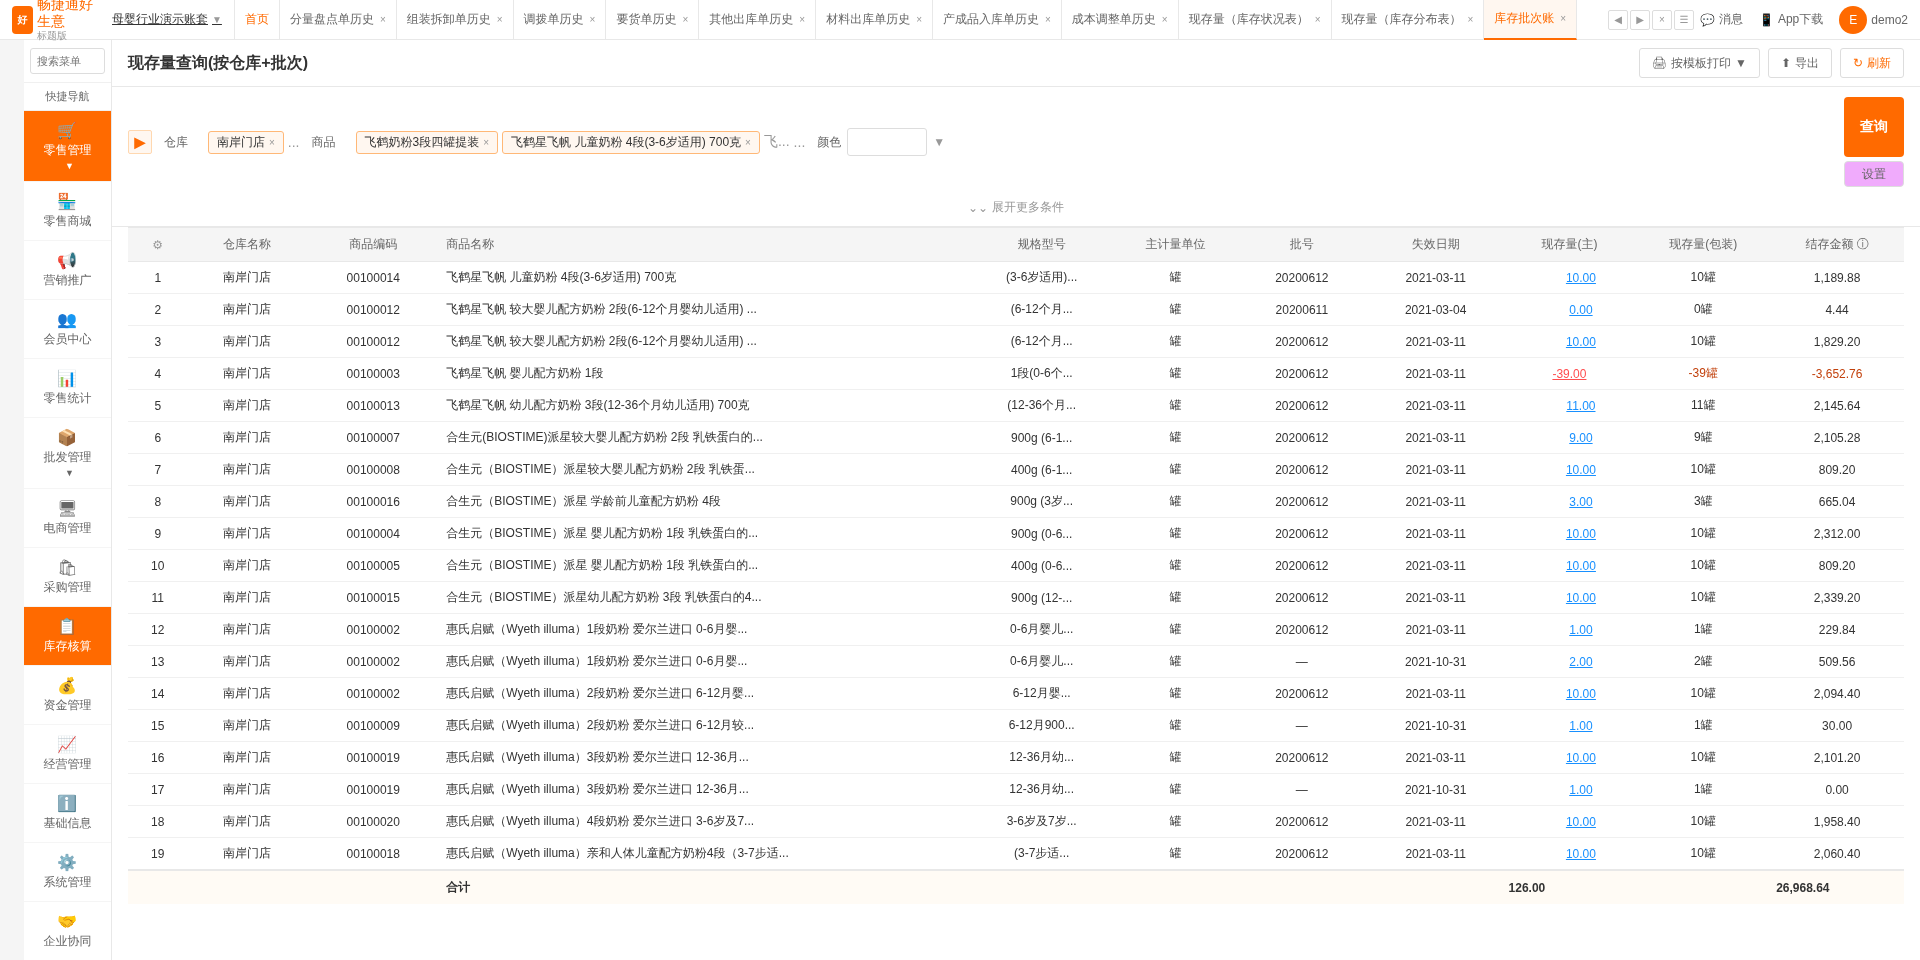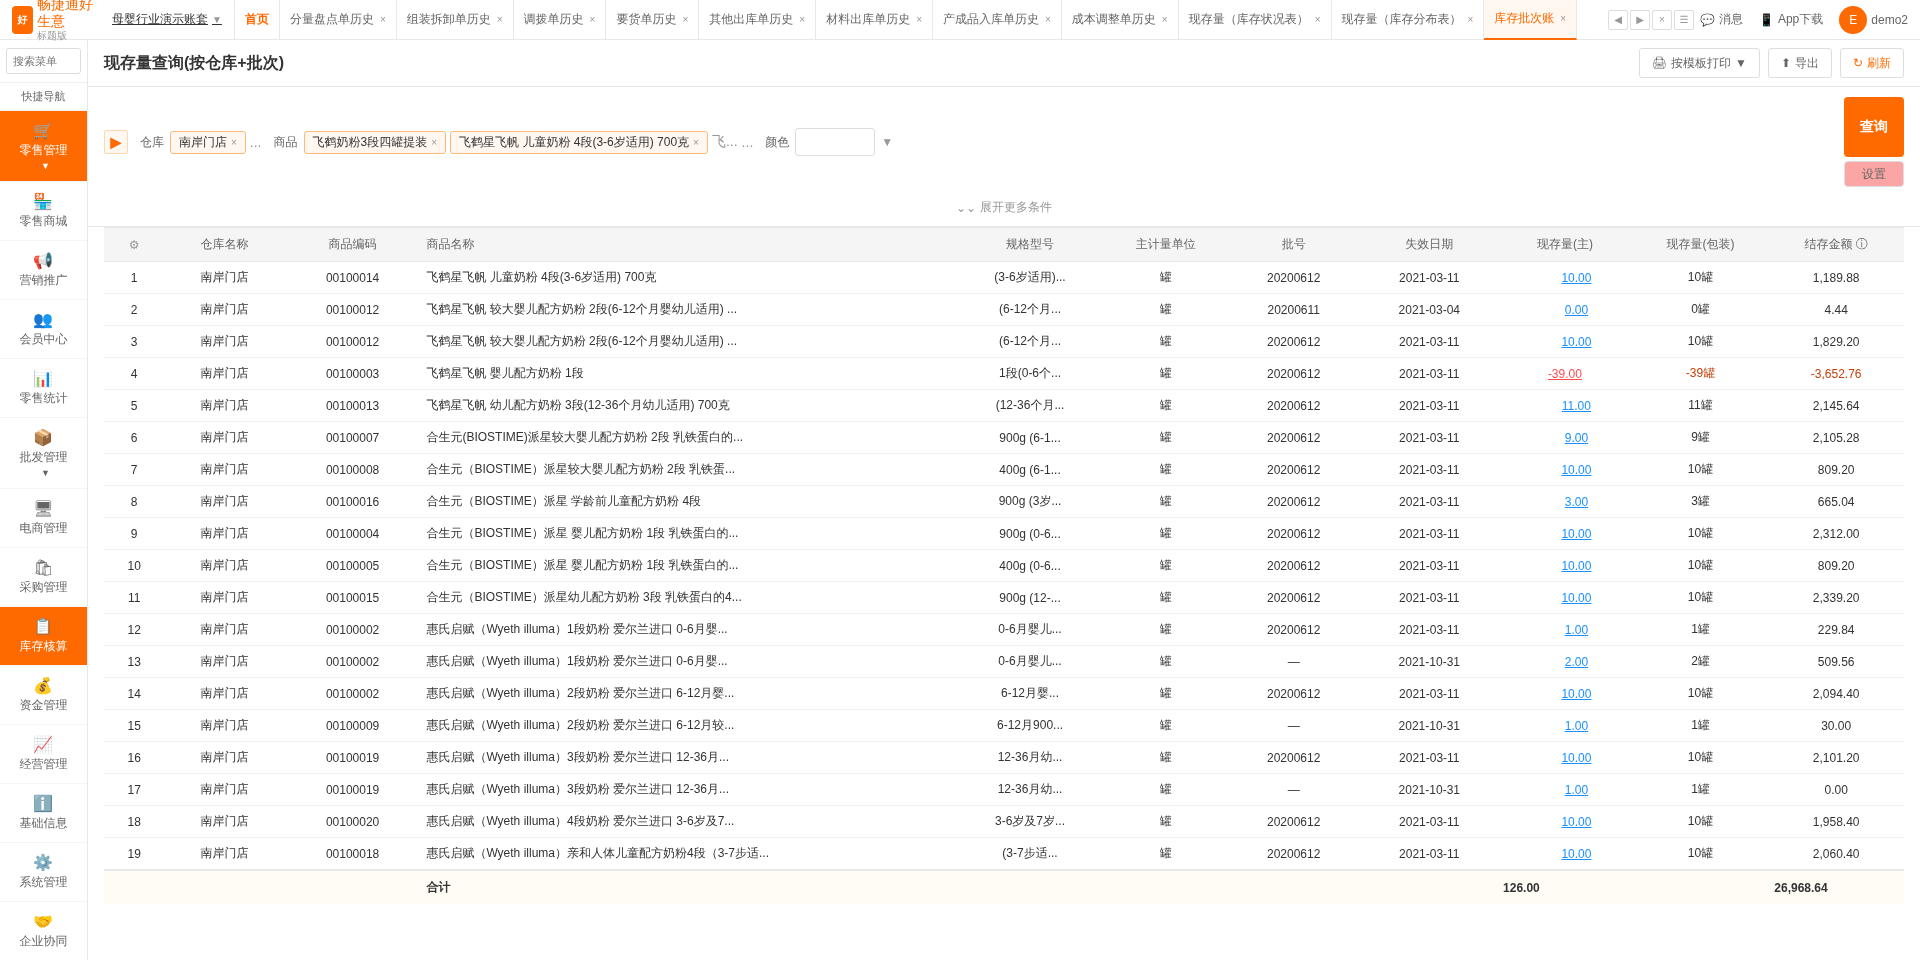--- a/index.html
+++ b/index.html
@@ -38,21 +38,21 @@
       gap: 4px;
       font-size: 12px;
       color: #666;
       cursor: pointer;
       white-space: nowrap;
       border-right: 1px solid #e8e8e8;
       position: relative;
     }
     .nav-tab.active { background: #fff7f0; color: #ff6a00; border-bottom: 2px solid #ff6a00; }
     .nav-tab .close-x { color: #999; font-size: 10px; margin-left: 2px; }
-    .nav-tab.home { color: #ff6a00; font-weight: bold; }
+    .nav-tab.home { color: #ff6a00; font-weight: normal; }
 
     .top-right {
       display: flex;
       align-items: center;
       gap: 16px;
       margin-left: auto;
     }
     .top-right-item {
       display: flex; align-items: center; gap: 4px;
       color: #666; font-size: 12px; cursor: pointer;
@@ -79,20 +79,21 @@
       border: 1px solid #ddd;
       border-radius: 2px;
       display: flex; align-items: center; justify-content: center;
       cursor: pointer; color: #999; font-size: 10px;
     }
 
     
     .layout {
       display: flex;
       height: calc(960px - 40px);
+      padding-left: 24px;
     }
 
     
     .sidebar {
       width: 88px;
       background: #fff;
       border-right: 1px solid #e8e8e8;
       display: flex;
       flex-direction: column;
       overflow-y: auto;
@@ -208,21 +209,21 @@
       border-radius: 2px;
       width: 24px; height: 24px;
       cursor: pointer;
       color: #ff6a00;
       font-size: 14px;
       font-weight: bold;
     }
     .filter-group {
       display: flex;
       align-items: center;
-      gap: 6px;
+      gap: 20px;
     }
     .filter-label {
       color: #666;
       font-size: 12px;
       white-space: nowrap;
     }
     .filter-tags {
       display: flex;
       align-items: center;
       gap: 4px;
@@ -259,21 +260,21 @@
       color: #fff;
       border: none;
       border-radius: 4px;
       cursor: pointer;
       font-size: 14px;
       font-weight: bold;
     }
     .btn-setting {
       height: 26px;
       width: 60px;
-      background: #fca5a5;
+      background: #f0abfc;
       color: #666;
       border: 1px solid #ddd;
       border-radius: 4px;
       cursor: pointer;
       font-size: 12px;
     }
 
     
     .table-container {
       flex: 1;

